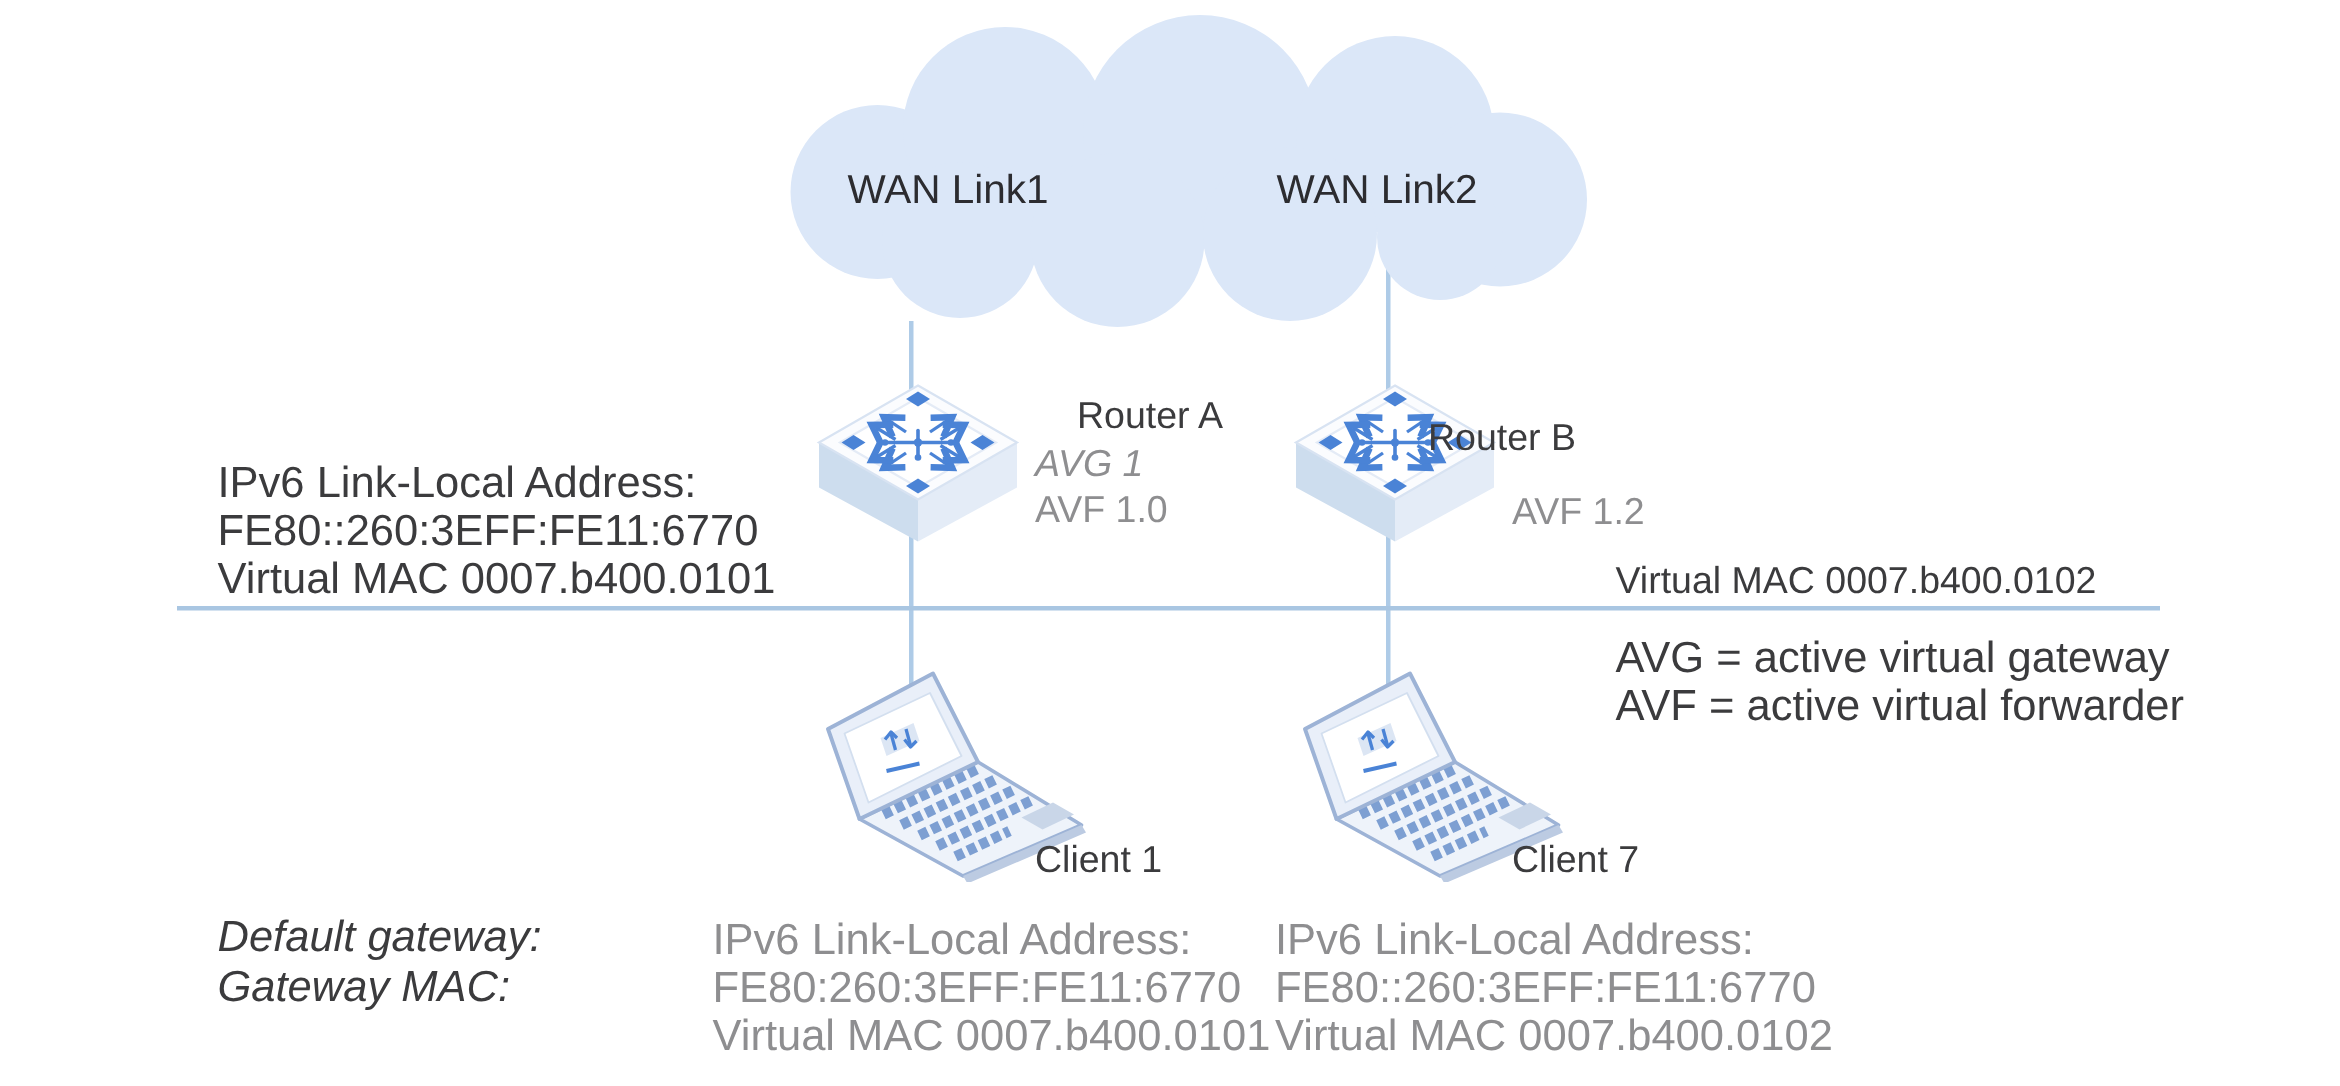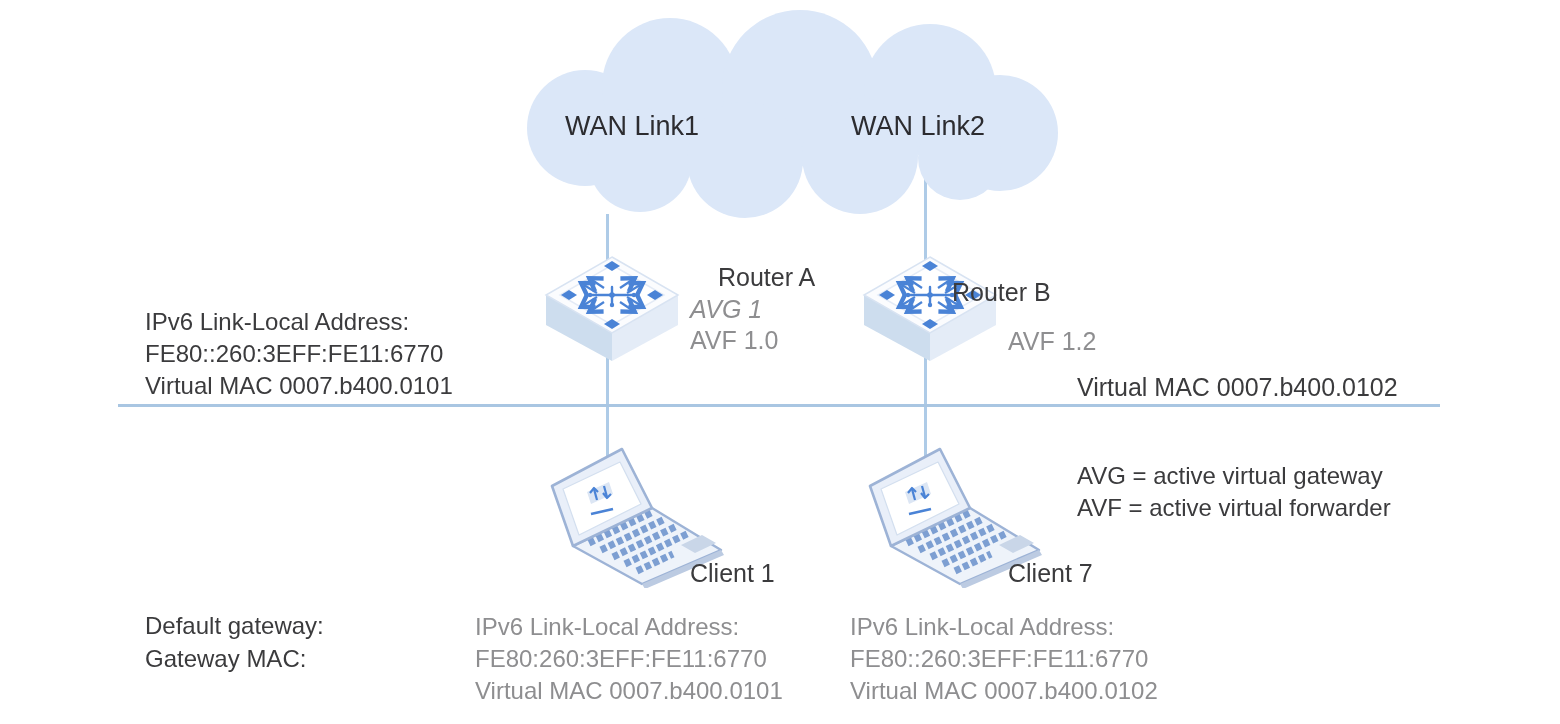--- a/index.html
+++ b/index.html
@@ -4,21 +4,21 @@
 <style>
   html,body{margin:0;padding:0;background:#ffffff;}
   .stage{
     position:relative;width:1560px;height:724px;background:#ffffff;
     font-family:"Liberation Sans", sans-serif;overflow:hidden;
   }
   .t{position:absolute;white-space:nowrap;font-size:25px;line-height:32px;}
   .dark{color:#3b3b3d;}
   .gray{color:#8e8e90;}
   .wan{font-size:27px;color:#2c2c30;}
-  .block{position:absolute;font-size:24px;line-height:32px;white-space:nowrap;}
+  .block{position:absolute;font-size:29px;line-height:32px;white-space:nowrap;}
   .vline{position:absolute;width:3px;background:#aecbe7;z-index:1;}
   .hline{position:absolute;height:3px;background:#a9c6e2;z-index:1;}
   .cloud{position:absolute;z-index:2;}
   .node{position:absolute;z-index:3;}
   .lbl{z-index:4;}
 </style>
 </head>
 <body>
 
 <svg width="0" height="0" style="position:absolute">
@@ -125,36 +125,36 @@
   <div class="t gray lbl" style="left:1008px;top:325px;">AVF 1.2</div>
 
   <div class="block dark" style="left:145px;top:306px;">
     <div>IPv6 Link-Local Address:</div>
     <div>FE80::260:3EFF:FE11:6770</div>
     <div>Virtual MAC 0007.b400.0101</div>
   </div>
 
   <div class="t dark lbl" style="left:1077px;top:371px;">Virtual MAC 0007.b400.0102</div>
 
-  <div class="block dark" style="left:1077px;top:423px;margin-top:37px;">
+  <div class="block dark" style="left:1077px;top:423px;">
     <div>AVG = active virtual gateway</div>
     <div>AVF = active virtual forwarder</div>
   </div>
 
   <svg class="node" style="left:545px;top:438px;" width="190" height="150" viewBox="0 0 190 150">
     <use href="#laptop-shape" xlink:href="#laptop-shape"></use>
   </svg>
   <div class="t dark lbl" style="left:690px;top:557px;">Client 1</div>
 
   <svg class="node" style="left:863px;top:438px;" width="190" height="150" viewBox="0 0 190 150">
     <use href="#laptop-shape" xlink:href="#laptop-shape"></use>
   </svg>
   <div class="t dark lbl" style="left:1008px;top:557px;">Client 7</div>
 
-  <div class="block dark" style="left:145px;top:609px;line-height:33px;">
+  <div class="block dark" style="left:145px;top:609px;line-height:33px;font-style:italic;">
     <div>Default gateway:</div>
     <div>Gateway MAC:</div>
   </div>
 
   <div class="block gray" style="left:475px;top:611px;">
     <div>IPv6 Link-Local Address:</div>
     <div>FE80:260:3EFF:FE11:6770</div>
     <div>Virtual MAC 0007.b400.0101</div>
   </div>
 

